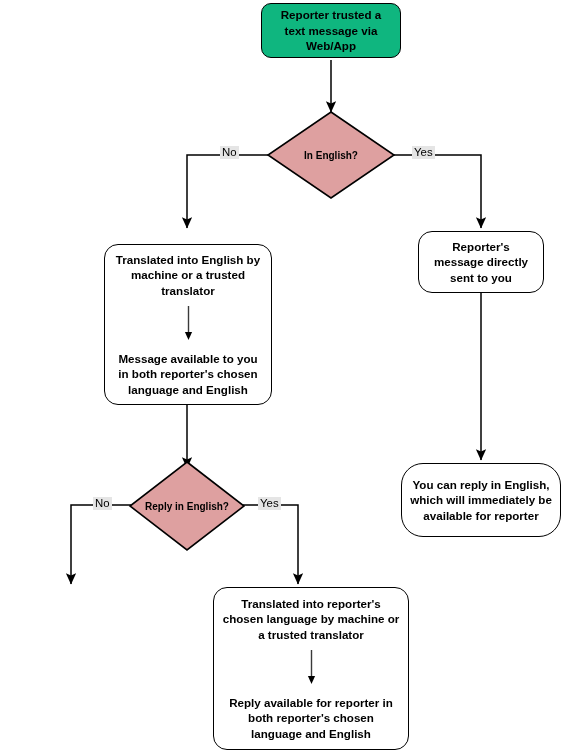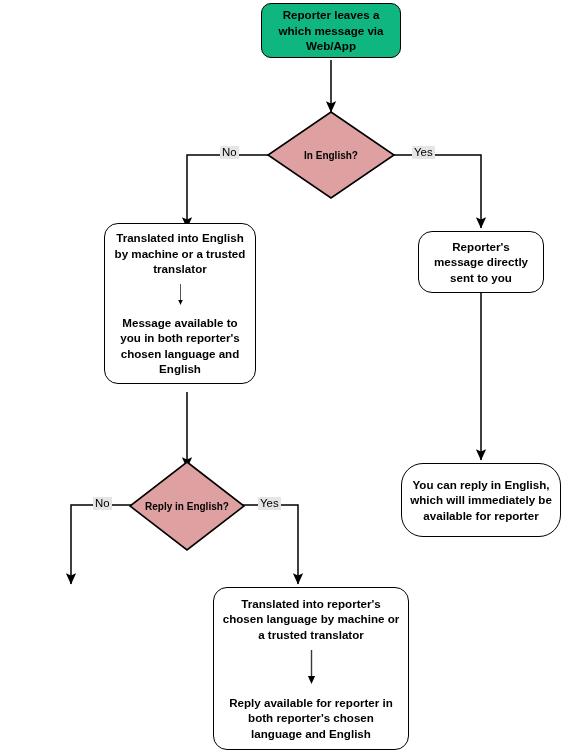--- a/index.html
+++ b/index.html
@@ -108,34 +108,34 @@
     <path d="M187,392 L187,468" stroke="#000000" stroke-width="1.5" fill="none" marker-end="url(#arrow)"></path>
 
     <path d="M481,293 L481,460" stroke="#000000" stroke-width="1.5" fill="none" marker-end="url(#arrow)"></path>
 
     <path d="M131,505 L71,505 L71,584" stroke="#000000" stroke-width="1.5" fill="none" marker-end="url(#arrow)"></path>
 
     <path d="M243,505 L298,505 L298,584" stroke="#000000" stroke-width="1.5" fill="none" marker-end="url(#arrow)"></path>
   </svg>
 
   <div class="node rbox start" style="left:261px; top:3px; width:140px; height:55px;">
-    <span class="seg">Reporter leaves a which message via Web/App</span>
+    <span class="seg">Reporter trusted a text message via Web/App</span>
   </div>
 
   <div class="diamond" style="left:266px; top:110px; width:130px; height:90px;">
     <svg width="130" height="90" viewBox="0 0 130 90" xmlns="http://www.w3.org/2000/svg">
       <polygon points="65,2 128,45 65,88 2,45" fill="#deA0A0" stroke="#000000" stroke-width="1.6"></polygon>
     </svg>
     <div class="dlabel">In English?</div>
   </div>
 
   <div class="edge-label" style="left:220px; top:146px;">No</div>
   <div class="edge-label" style="left:412px; top:146px;">Yes</div>
 
-  <div class="node rbox" style="left:104px; top:223px; width:152px; height:161px;">
+  <div class="node rbox" style="left:104px; top:244px; width:168px; height:161px;">
     <span class="seg">Translated into English by machine or a trusted translator</span>
     <svg class="inner-arrow" viewBox="0 0 9 36" xmlns="http://www.w3.org/2000/svg">
       <path d="M4.5,0 L4.5,27" stroke="#3a3a3a" stroke-width="1.4" fill="none"></path>
       <path d="M0.9,26 L4.5,34 L8.1,26 z" fill="#000000"></path>
     </svg>
     <span class="seg">Message available to you in both reporter's chosen language and English</span>
   </div>
 
   <div class="node rbox" style="left:418px; top:231px; width:126px; height:62px;">
     <span class="seg">Reporter's message directly sent to you</span>

